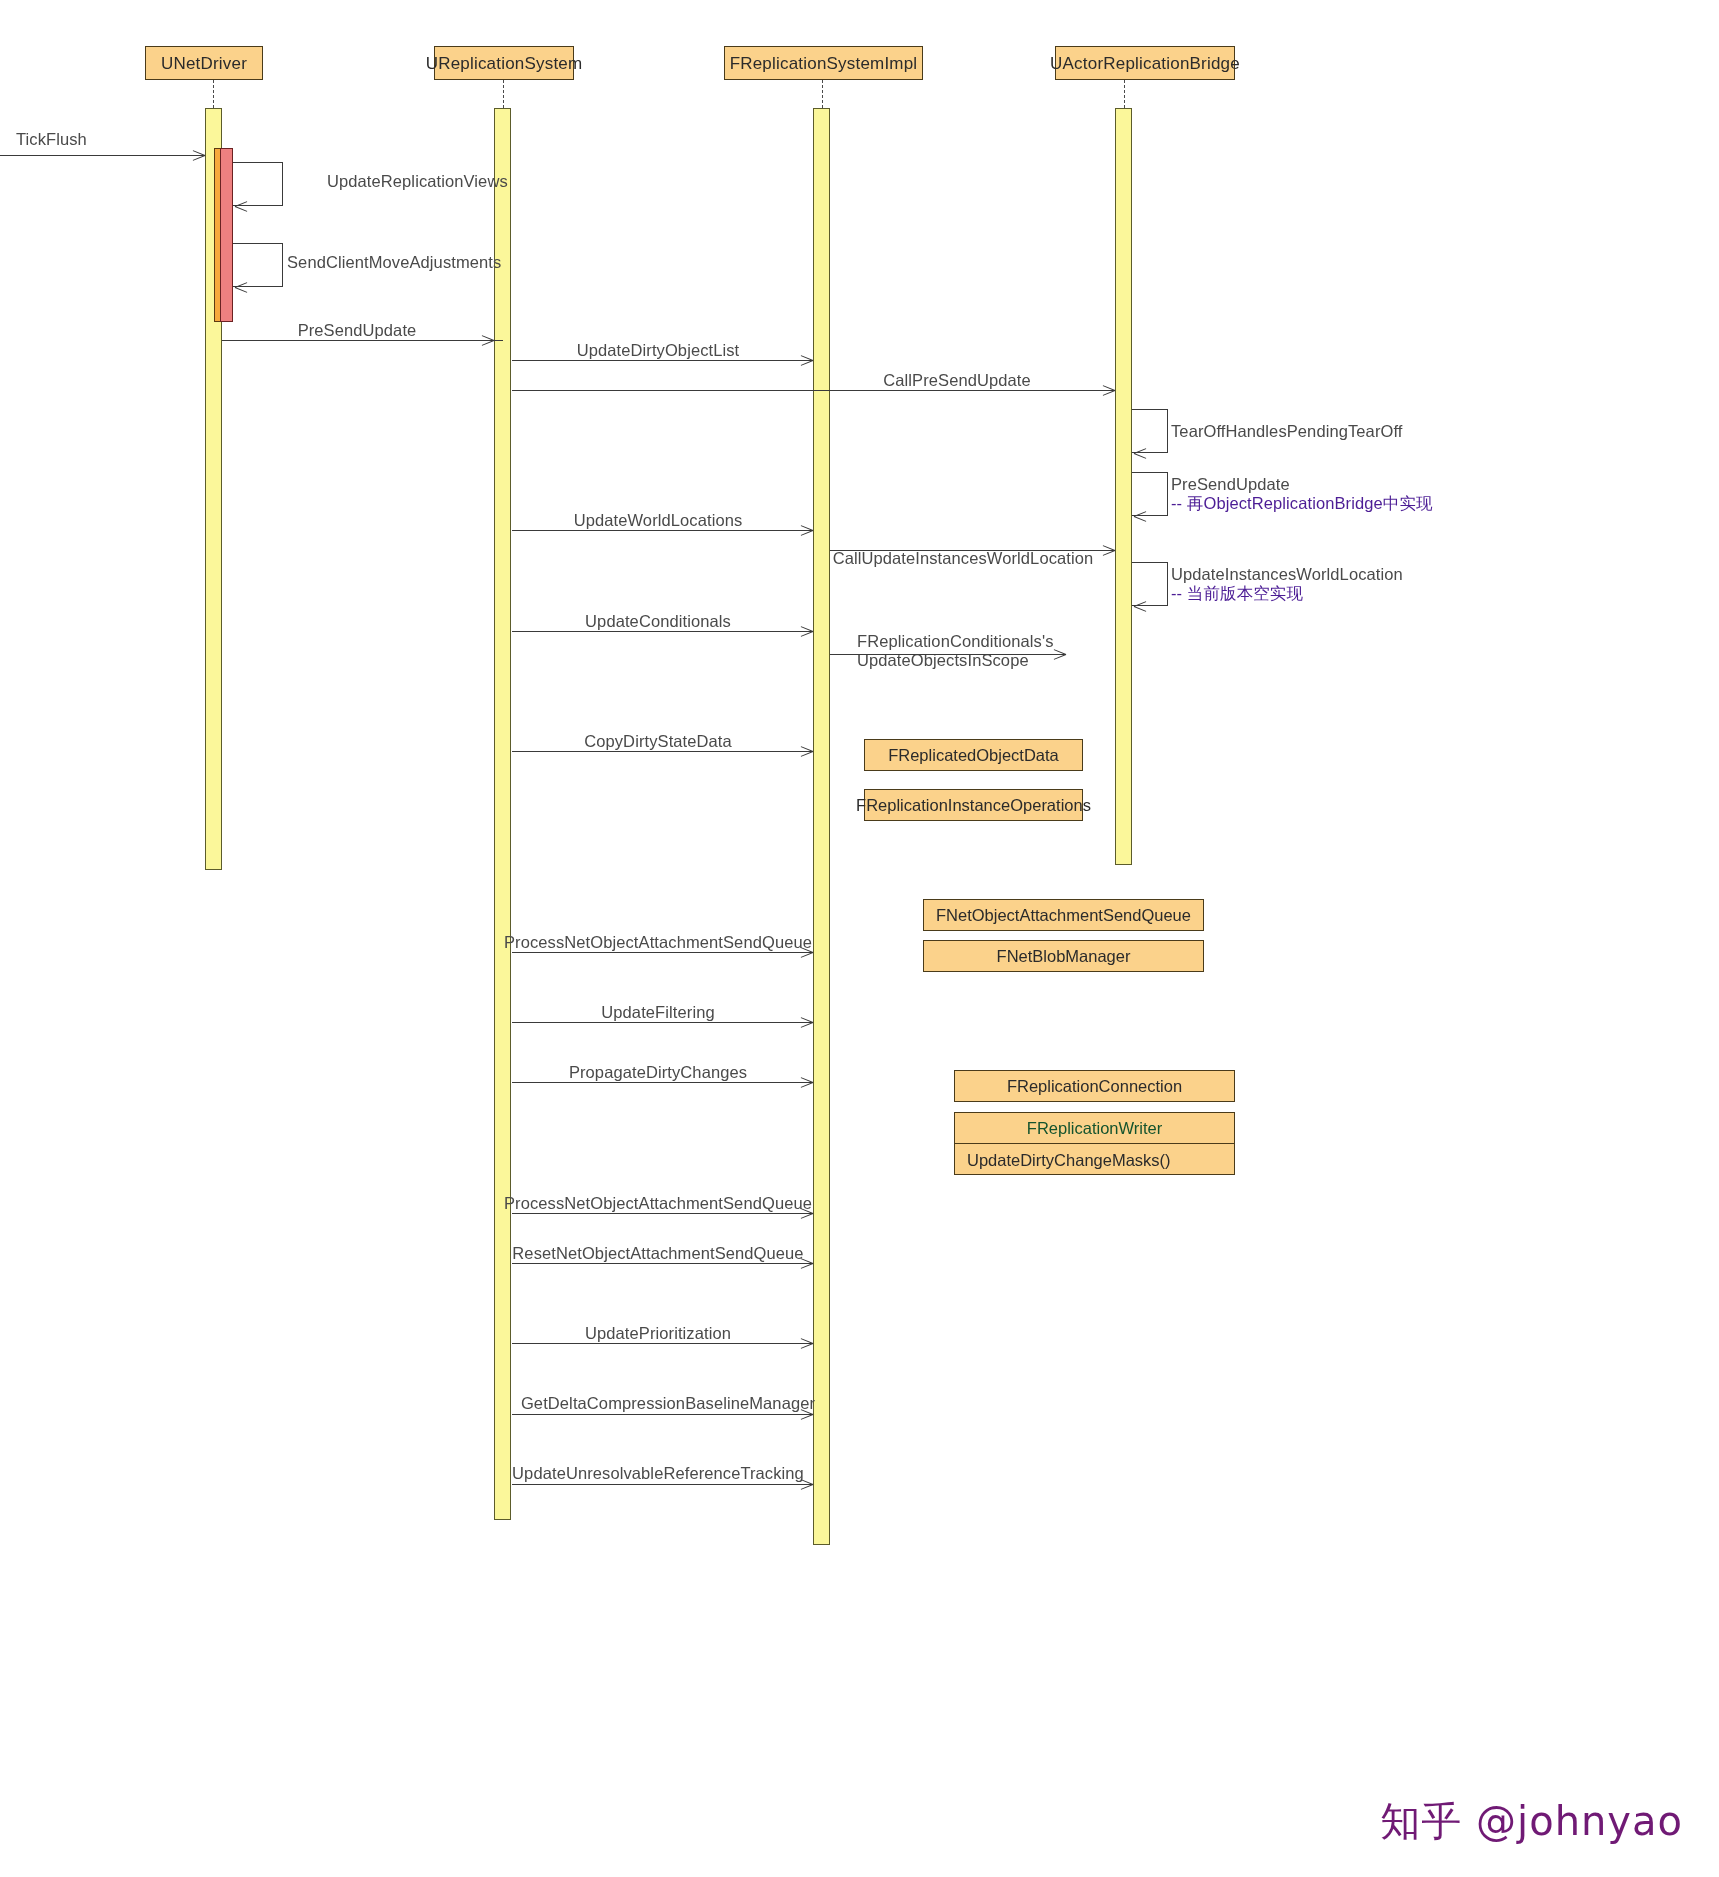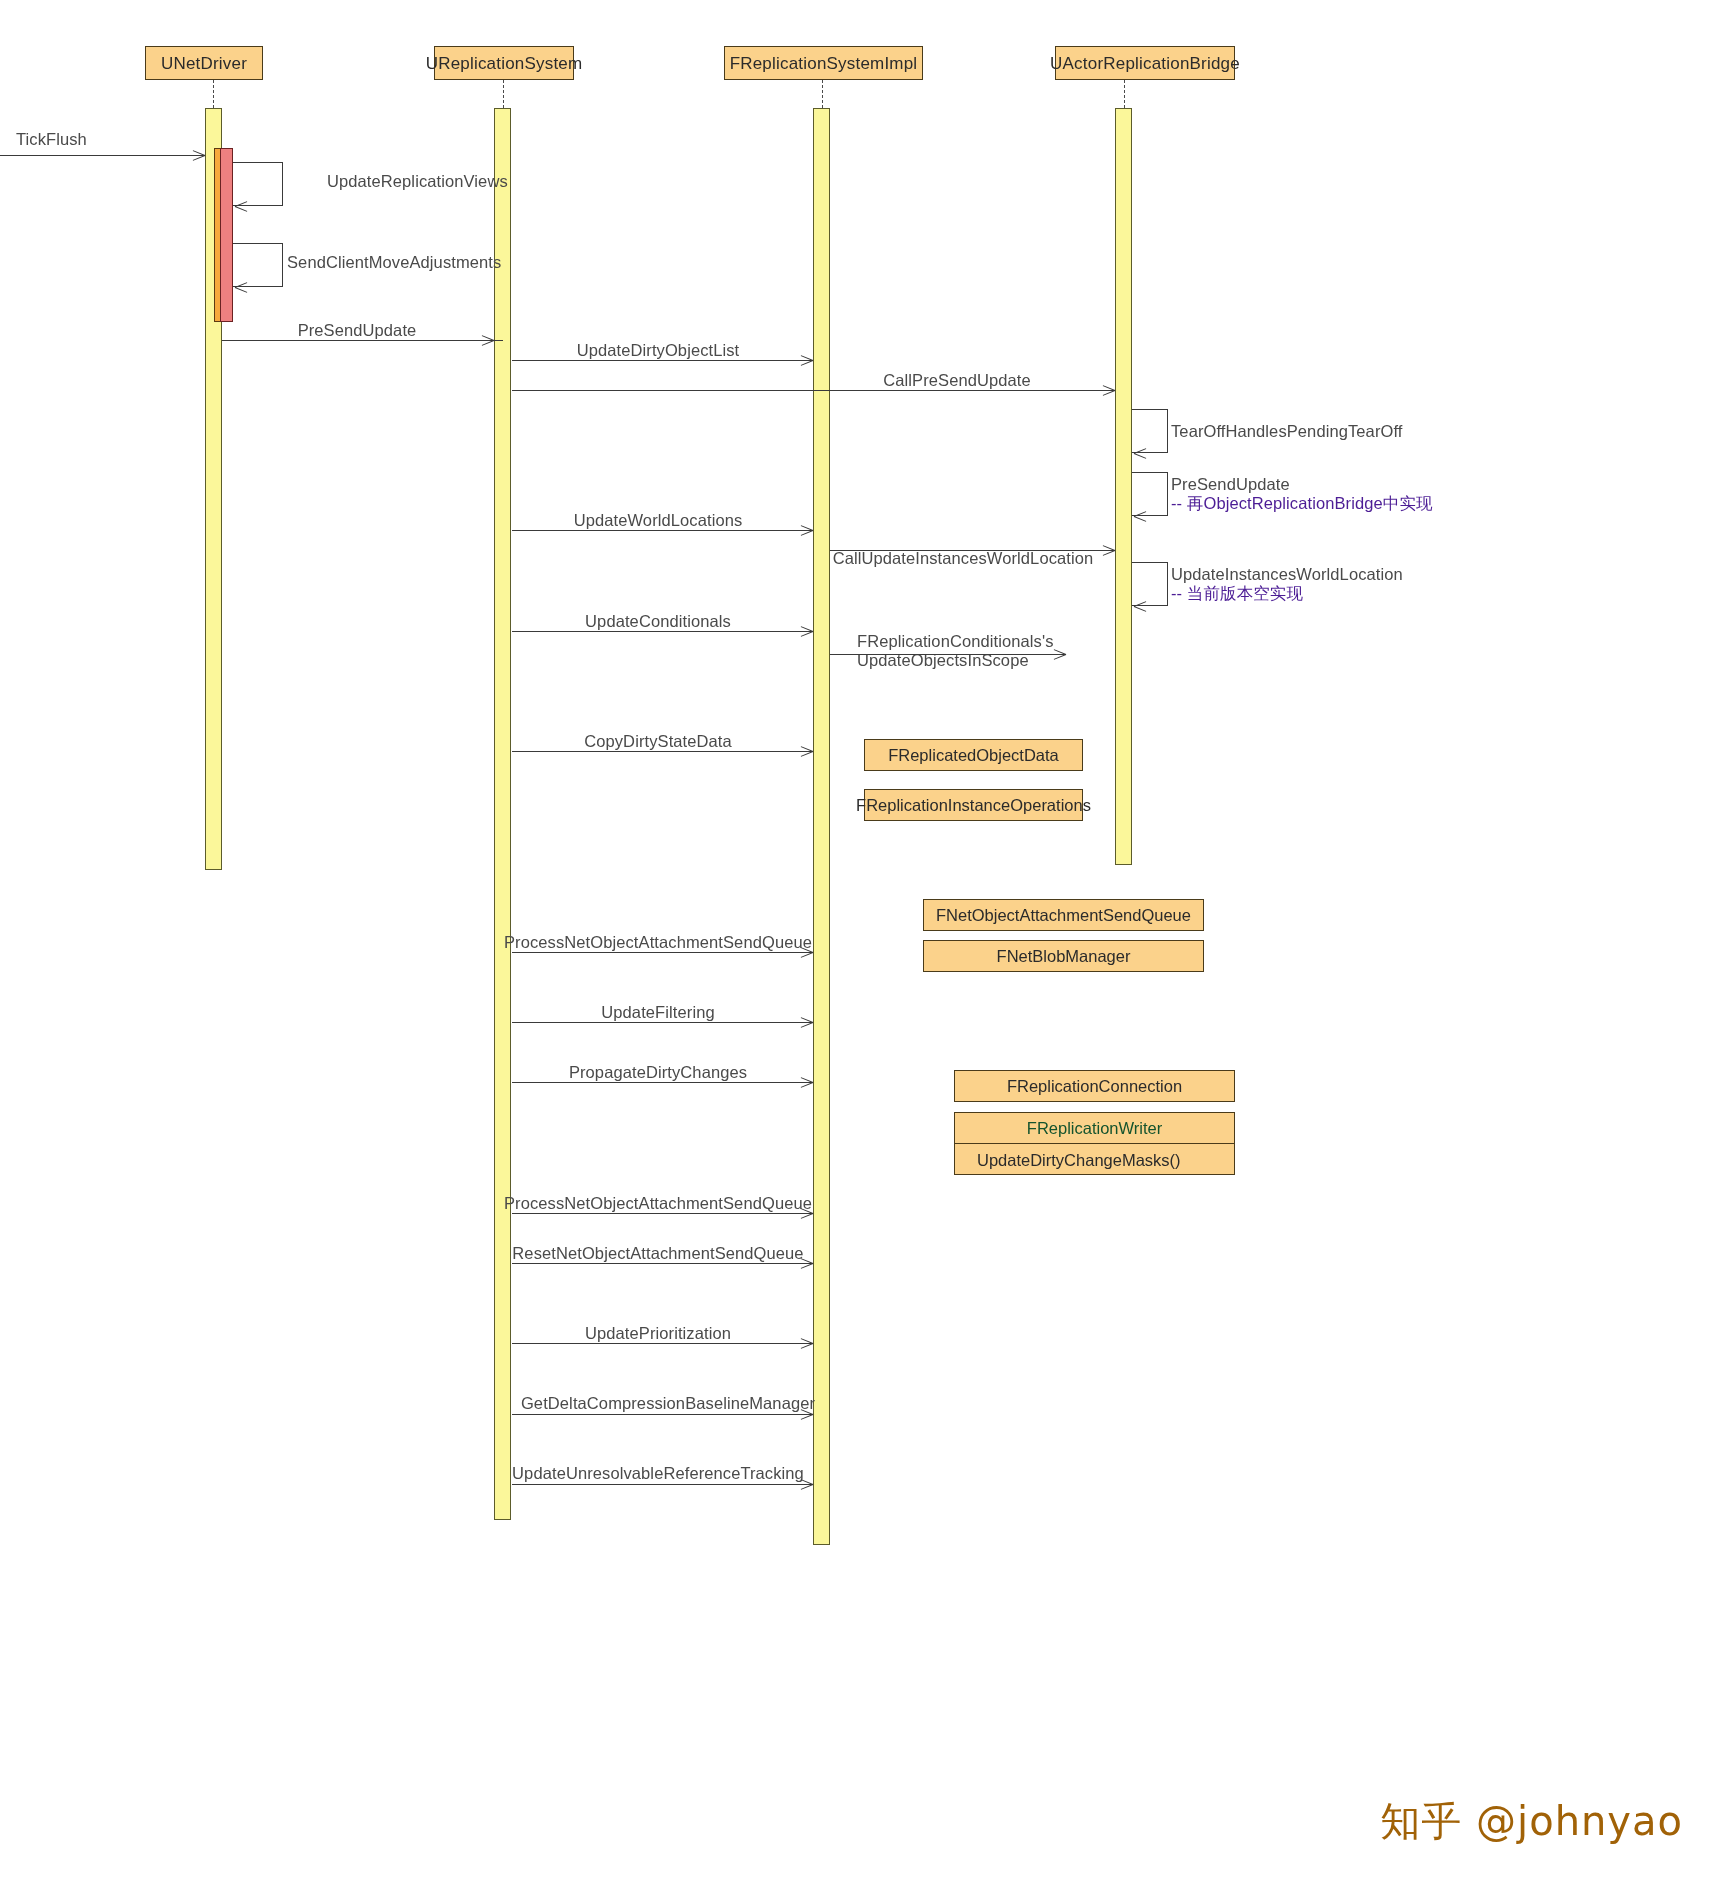--- a/index.html
+++ b/index.html
@@ -136,33 +136,33 @@
     font-size: 16.5px;
     color: #14532d;
     border-bottom: 1.5px solid #4a3b1a;
     white-space: nowrap;
   }
   .objbox-wrap .member {
     box-sizing: border-box;
     height: 32px;
     display: flex;
     align-items: center;
-    padding-left: 22px;
+    padding-left: 12px;
     font-size: 16.5px;
     color: #2b2b2b;
     white-space: nowrap;
   }
 
   
   #watermark {
     position: absolute;
     right: 36px;
     bottom: 28px;
     font-size: 40px;
-    color: #a16207;
+    color: #701a75;
     letter-spacing: 1px;
     user-select: none;
     white-space: nowrap;
     font-family: "DejaVu Sans", sans-serif;
   }
 
   .note-cn { color: #4c1d95; }
 </style>
 </head>
 <body>

